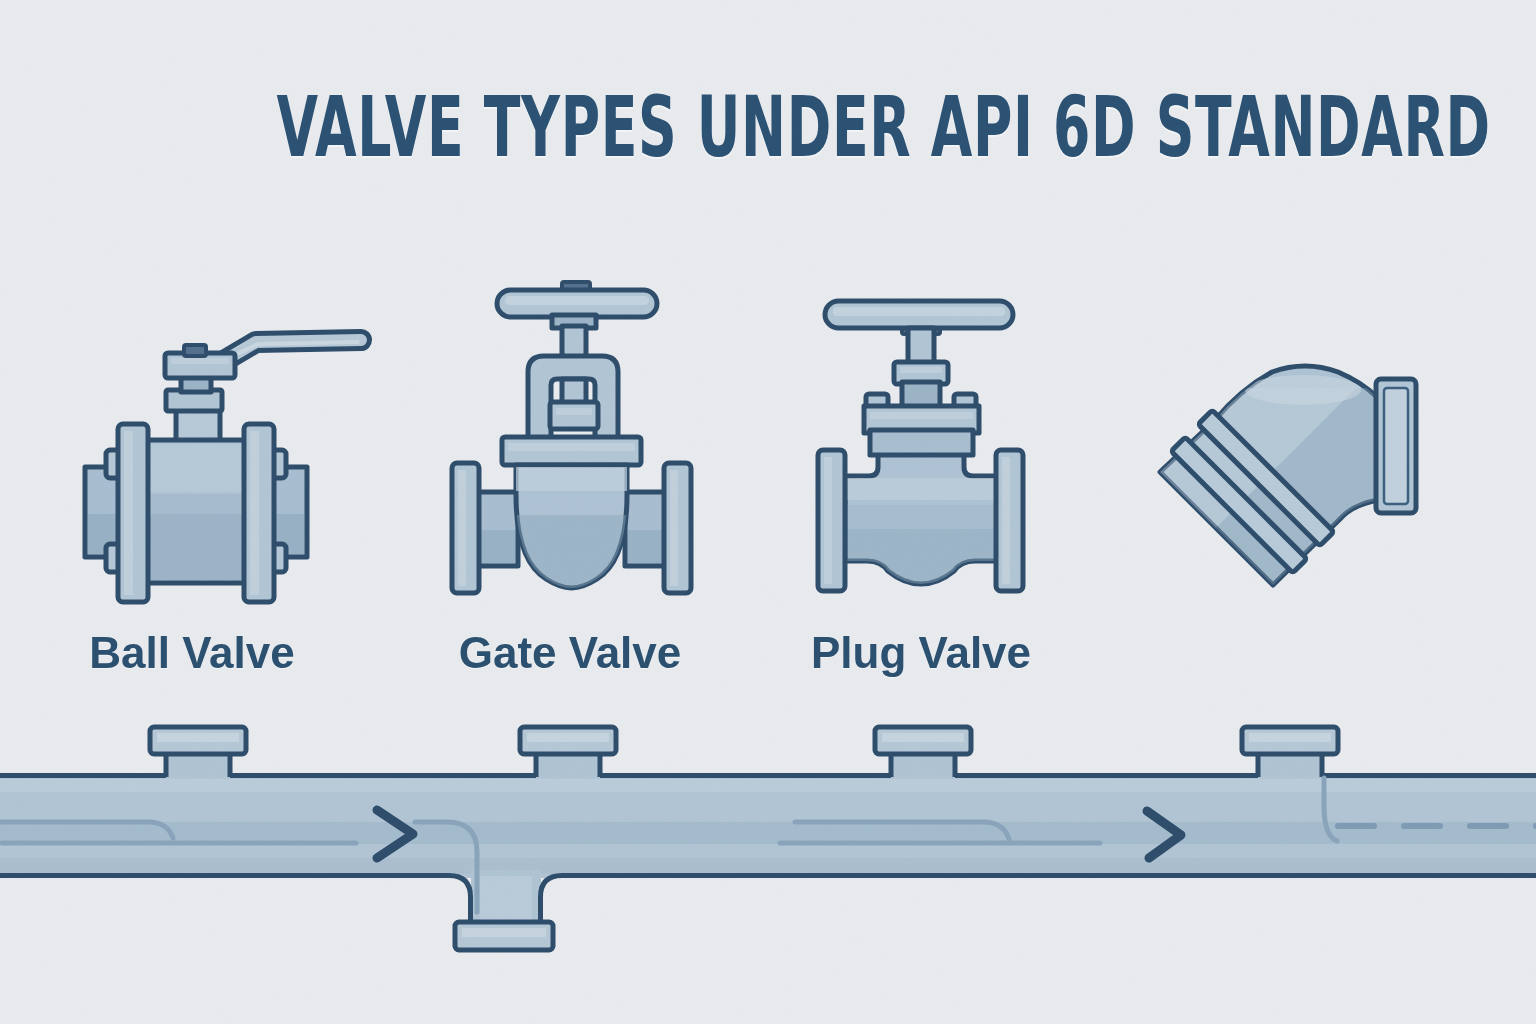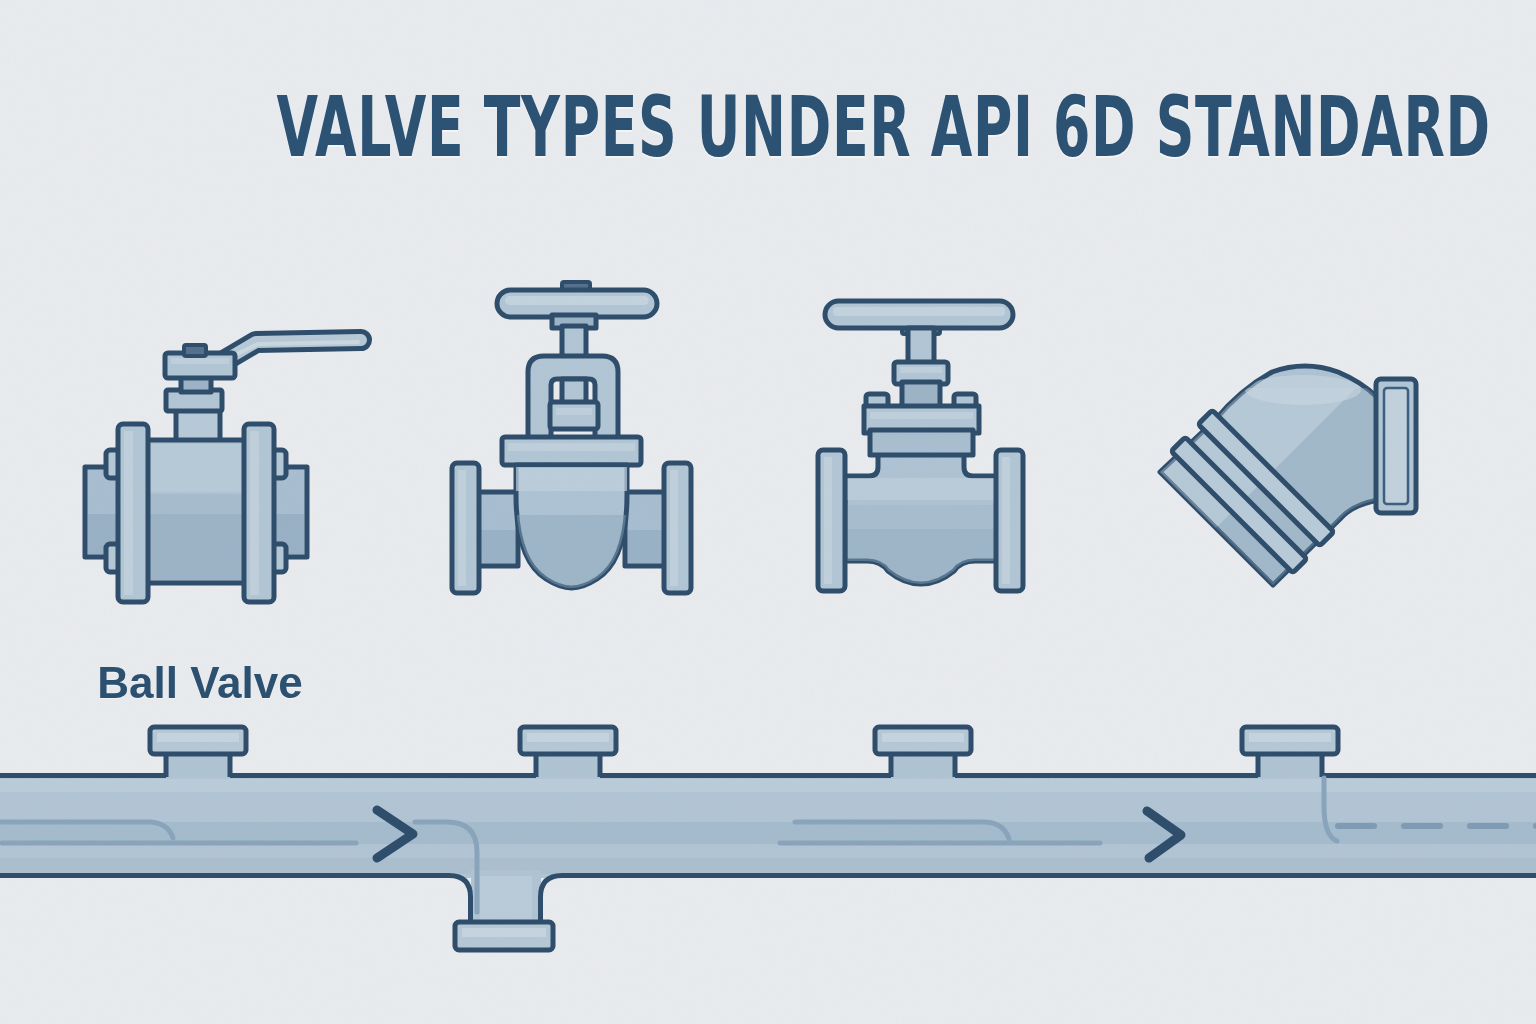--- a/index.html
+++ b/index.html
@@ -17,21 +17,21 @@
     transform:scaleX(0.64);transform-origin:50% 50%;
     text-shadow:0 2px 0 rgba(255,255,255,0.5);
   }
   .valve-label{
     position:absolute;top:626px;width:320px;height:54px;
     text-align:center;white-space:nowrap;
     font-weight:700;font-size:44px;line-height:54px;
     color:#2c5170;
     text-shadow:0 1px 0 rgba(255,255,255,0.45);
   }
-  .lbl-ball{left:40px;margin-top:30px;}
+  .lbl-ball{left:32px;}
   .lbl-gate{left:410px;}
   .lbl-plug{left:761px;}
   .lbl-check{left:1126px;}
   svg.art{position:absolute;top:0;left:0;}
 </style>
 </head>
 <body>
 
 <div class="canvas">
 
@@ -229,14 +229,16 @@
       </g>
 
       <rect x="1376" y="379" width="40" height="134" rx="5" fill="#b2c6d5" stroke="#2e4d6b" stroke-width="5"></rect>
       <rect x="1384" y="388" width="24" height="116" rx="3" fill="#c2d1dd" stroke="#3d5f80" stroke-width="2.5"></rect>
     </g>
 
     <rect x="0" y="0" width="1536" height="1024" filter="url(#grain)" opacity="0.8"></rect>
   </svg>
 
   <div class="valve-label lbl-ball">Ball Valve</div>
+  <div class="valve-label lbl-gate">Gate Valve</div>
+  <div class="valve-label lbl-plug">Plug Valve</div>
 
 </div>
 
 </body></html>

